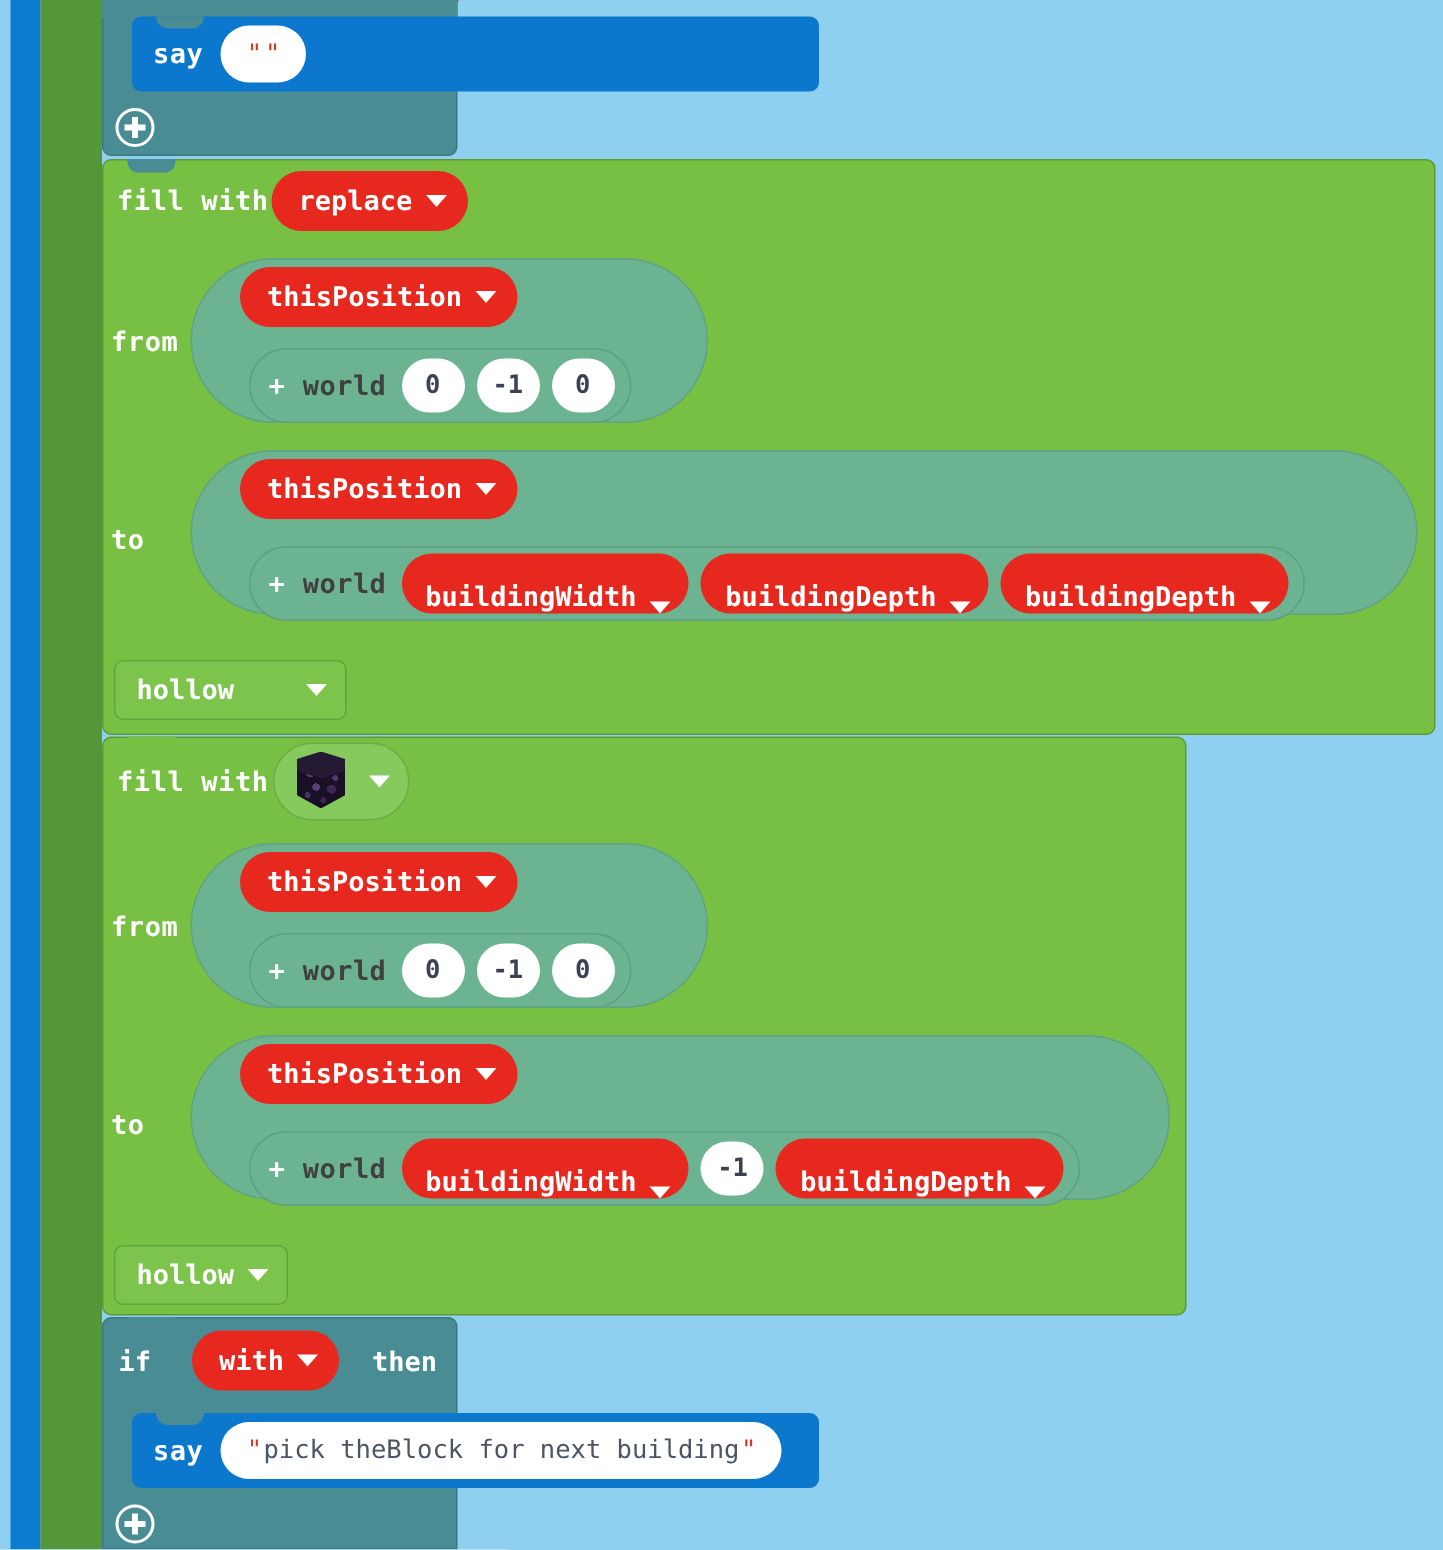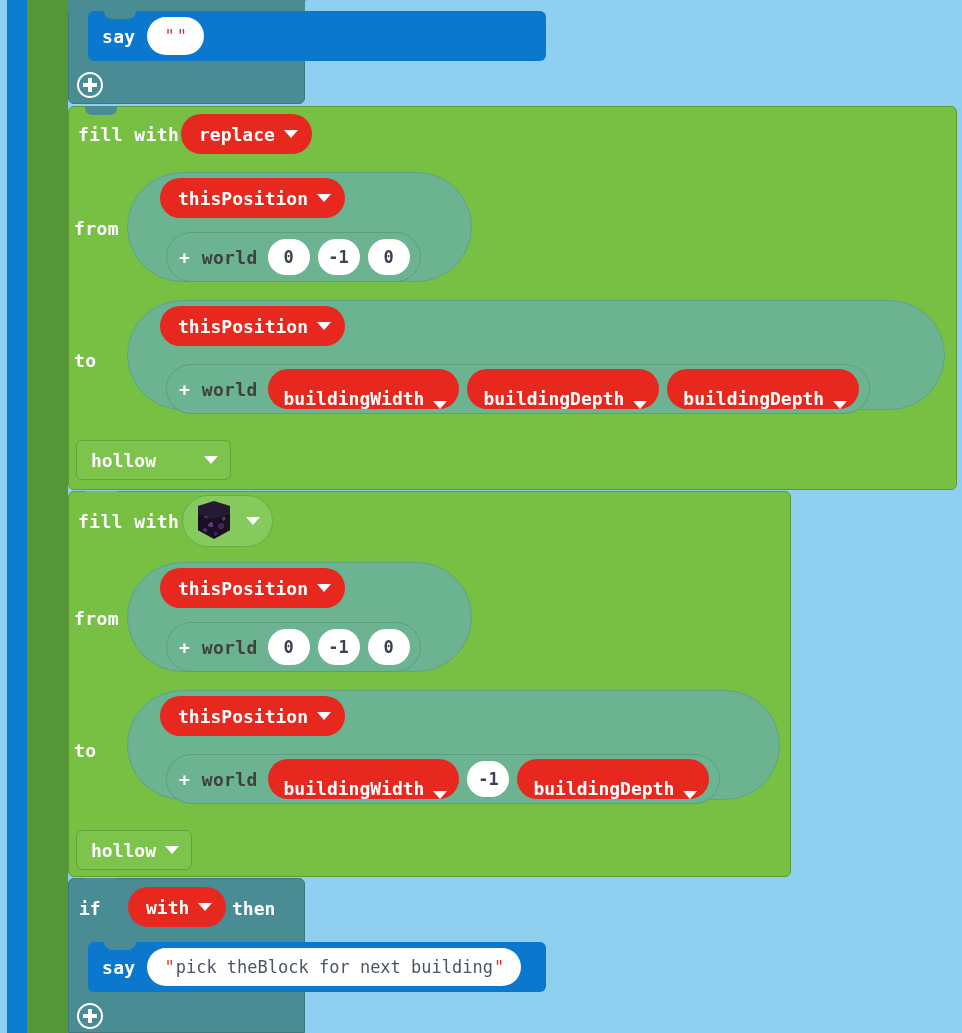--- a/index.html
+++ b/index.html
@@ -390,21 +390,21 @@
     <div class="notch-top on-teal"></div>
   </div>
 
   <span class="if-label" style="left:79px; top:898px;">if</span>
 
   <div class="var-pill" style="left:128px; top:887px;">
     <span>with</span>
     <i class="caret"></i>
   </div>
 
-  <span class="then-label" style="left:232px; top:898px;">then</span>
+  <span class="then-label" style="left:248px; top:898px;">then</span>
 
   <div class="say-block" style="left:88px; top:942px; width:458px;">
     <div class="say-nub-top"></div>
     <span class="say-label">say</span>
     <div class="say-field">
       <span class="quote">"</span>
       <span>pick theBlock for next building</span>
       <span class="quote">"</span>
     </div>
   </div>

